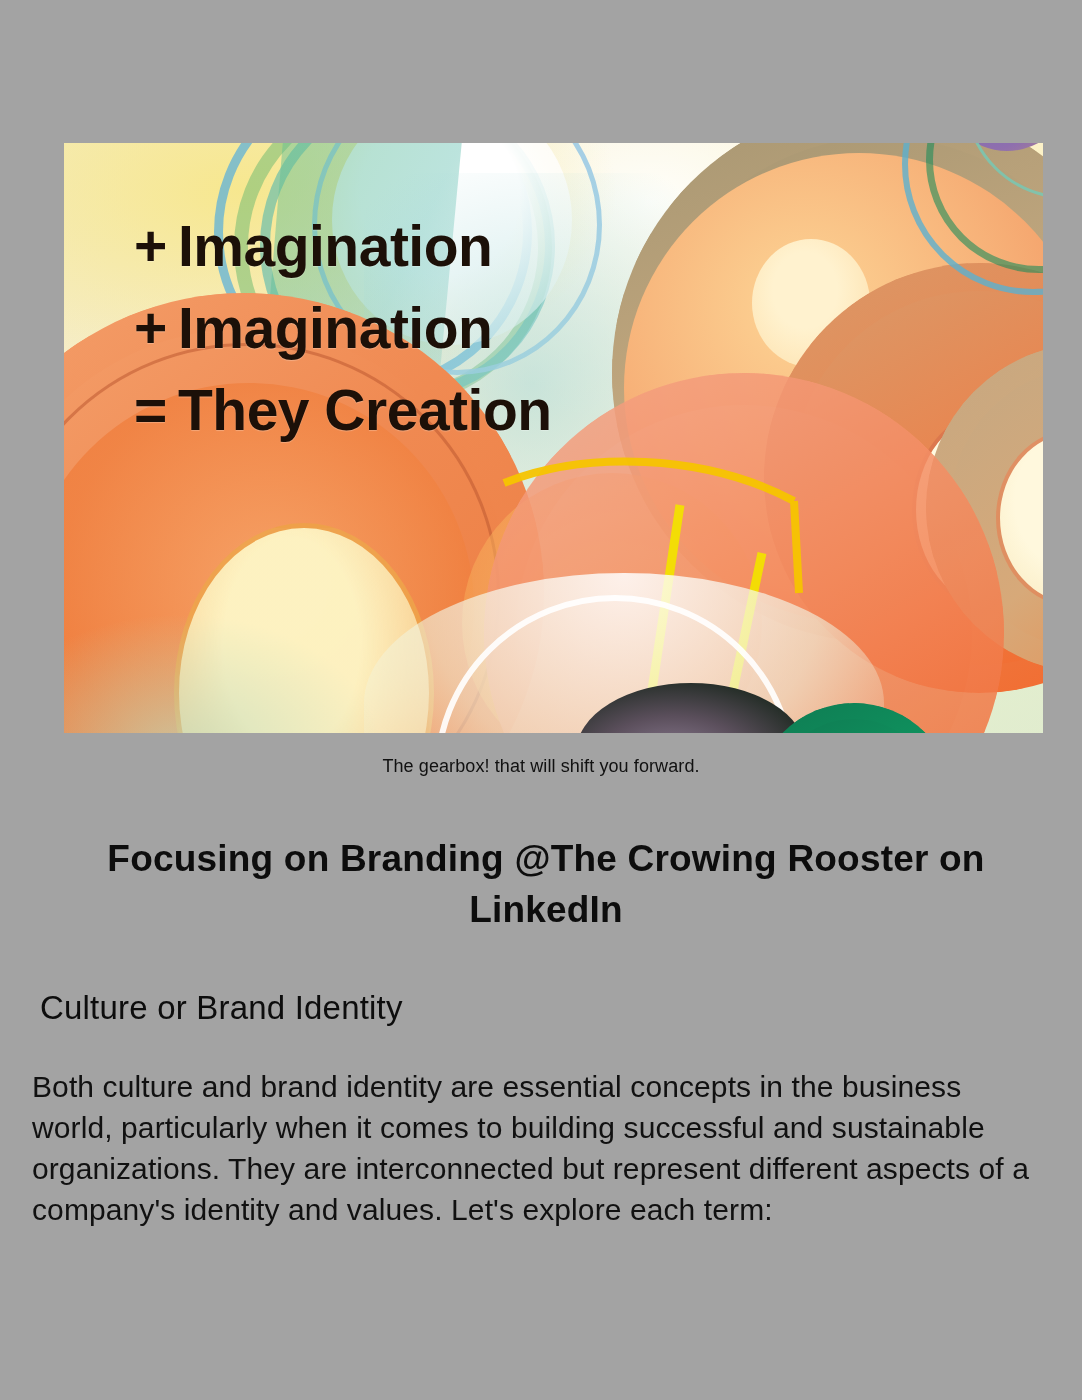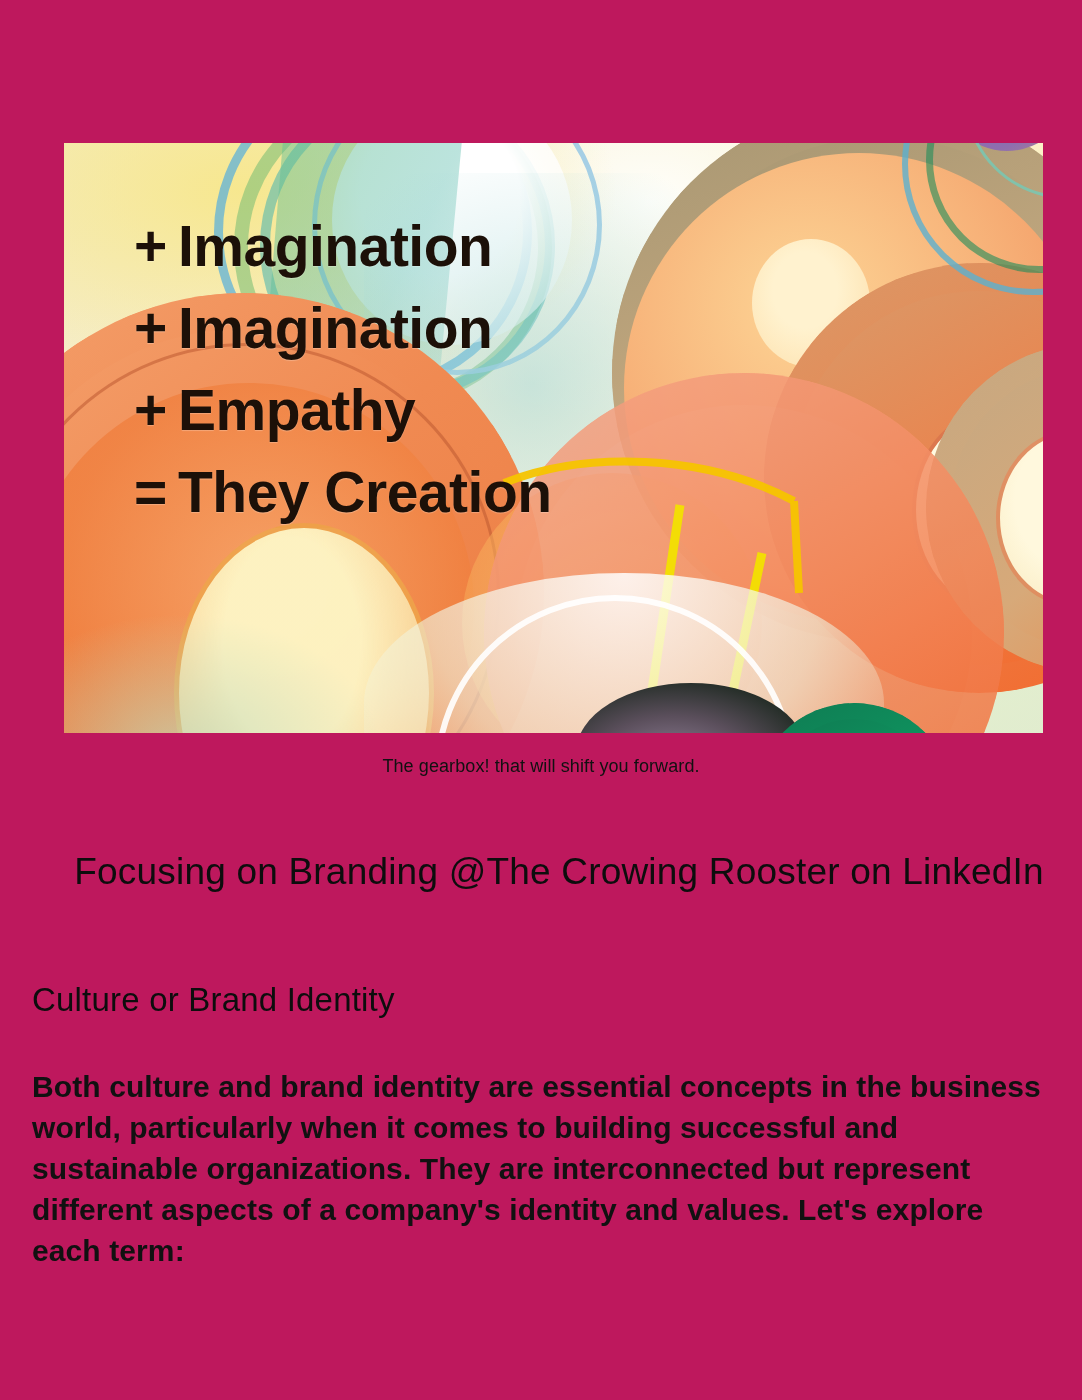--- a/index.html
+++ b/index.html
@@ -12,21 +12,21 @@
     height: 1400px;
     font-family: "Liberation Sans", sans-serif;
     color: #111111;
     overflow: hidden;
   }
 
   .page {
     position: relative;
     width: 1082px;
     height: 1400px;
-    background: #be185d;
+    background: #a3a3a3;
   }
 
   
   .hero-figure {
     position: absolute;
     left: 64px;
     top: 143px;
     width: 979px;
     height: 590px;
   }
@@ -106,53 +106,52 @@
 
   
   .article-title {
     position: absolute;
     left: 32px;
     top: 828px;
     width: 1018px;
     text-align: center;
     font-size: 37px;
     line-height: 51px;
-    font-weight: 400;
+    font-weight: 700;
     color: #0d0d0d;
     letter-spacing: 0.2px;
-    margin: 18px;
+    margin: 5px;
   }
 
   
   .section-heading {
     position: absolute;
     left: 32px;
     top: 978px;
     width: 1018px;
     text-align: left;
     font-size: 33px;
     line-height: 44px;
     font-weight: 400;
     color: #0d0d0d;
     letter-spacing: 0.2px;
-    margin: 0;
+    margin: 8px;
   }
 
   
   .body-paragraph {
     position: absolute;
     left: 32px;
     top: 1066px;
     width: 1014px;
     font-size: 30px;
     line-height: 41px;
     color: #111111;
     letter-spacing: 0.1px;
     margin: 0;
-    font-weight: bold;
   }
 </style>
 </head>
 <body>
 
 <div class="page">
 
   <figure class="hero-figure" style="margin:0;">
     <div class="hero-image">
 
@@ -238,23 +237,20 @@
                   background:radial-gradient(ellipse at 40% 70%, rgba(190,220,190,0.7), rgba(190,220,190,0) 70%);"></div>
 
       <div class="equation">
         <div class="line">
           <span class="op">+</span><span>Imagination</span>
         </div>
         <div class="line">
           <span class="op">+</span><span>Imagination</span>
         </div>
         <div class="line">
-          <span class="op">+</span><span>Empathy</span>
-        </div>
-        <div class="line">
           <span class="op">=</span><span>They Creation</span>
         </div>
       </div>
 
     </div>
   </figure>
 
   <div class="caption">The gearbox! that will shift you forward.</div>
 
   <h1 class="article-title">Focusing on Branding @The Crowing Rooster on LinkedIn</h1>

